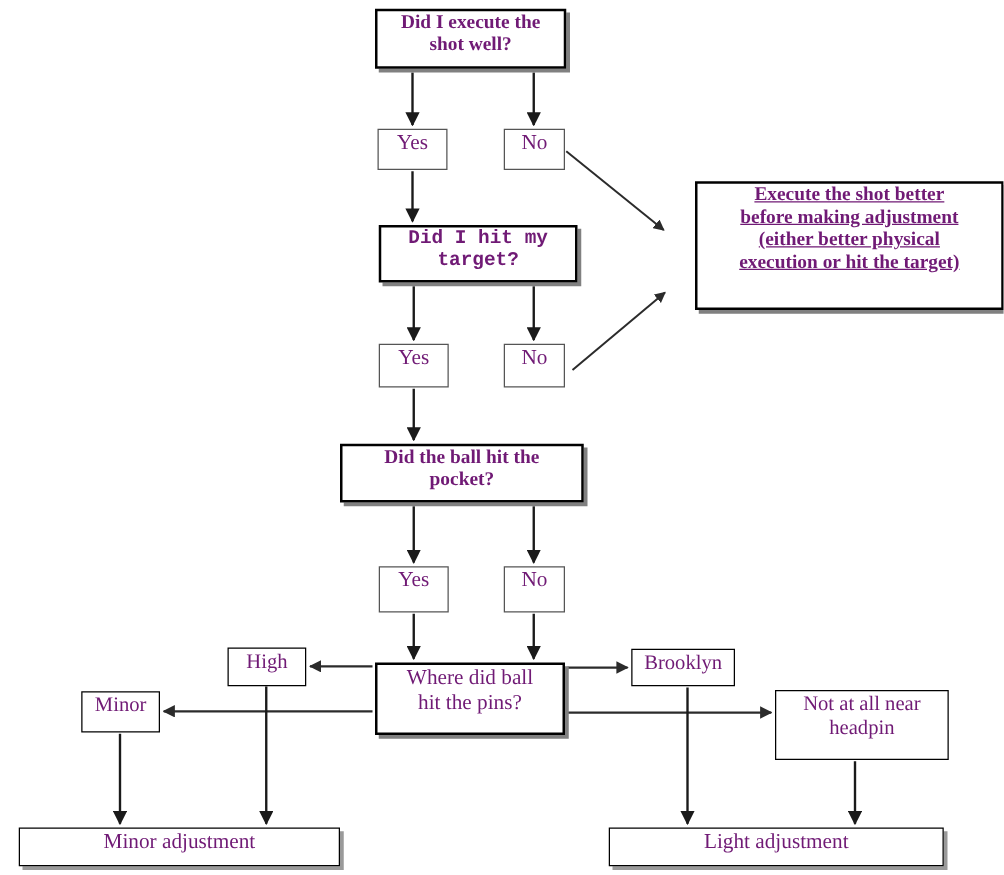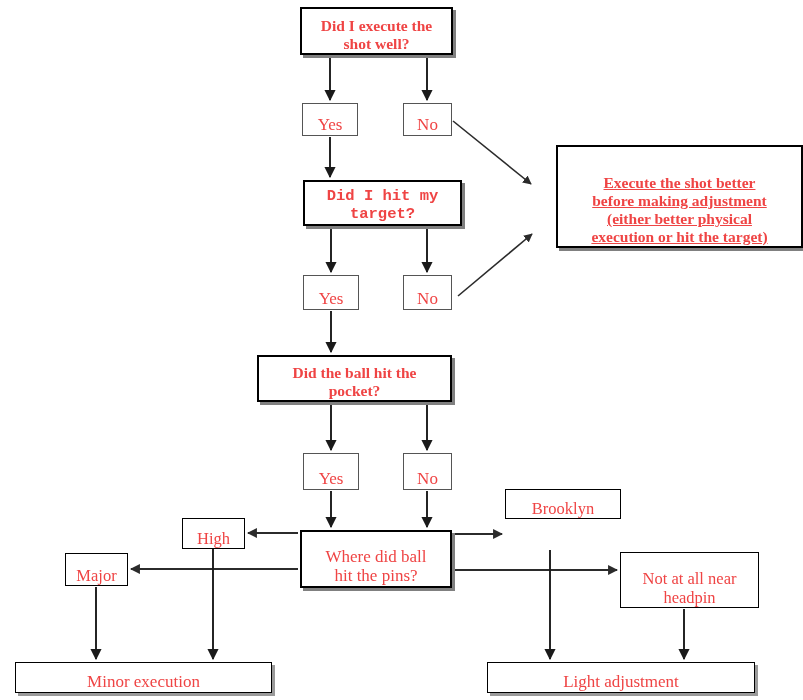--- a/index.html
+++ b/index.html
@@ -21,24 +21,24 @@
     top: 0;
     width: 803px;
     height: 700px;
     pointer-events: none;
   }
   .node {
     position: absolute;
     box-sizing: border-box;
     background: #ffffff;
     display: flex;
-    align-items: flex-end;
+    align-items: flex-start;
     justify-content: center;
     text-align: center;
-    color: #ef4444;
+    color: #701a75;
     line-height: 1.16;
     z-index: 2;
   }
   
   .node.heavy {
     border: 2px solid #000000;
     font-weight: bold;
     box-shadow: 3px 3px 0 0 #808080;
     font-size: 15.5px;
   }
@@ -126,45 +126,45 @@
       </div>
       <div class="node chip" style="left: 303px; top: 275px; width: 56px; height: 35px;">
         <span>Yes</span>
       </div>
       <div class="node chip" style="left: 403px; top: 275px; width: 49px; height: 35px;">
         <span>No</span>
       </div>
       <div class="node heavy" style="left: 556px; top: 145px; width: 247px; height: 103px; text-decoration: underline;">
         <span>Execute the shot better<br>before making adjustment<br>(either better physical<br>execution or hit the target)</span>
       </div>
-      <div class="node heavy" style="left: 257px; top: 355px; width: 195px; height: 47px;">
+      <div class="node heavy" style="left: 272px; top: 355px; width: 195px; height: 47px;">
         <span>Did the ball hit the<br>pocket?</span>
       </div>
       <div class="node chip" style="left: 303px; top: 453px; width: 56px; height: 37px;">
         <span>Yes</span>
       </div>
       <div class="node chip" style="left: 403px; top: 453px; width: 49px; height: 37px;">
         <span>No</span>
       </div>
       <div class="node plain-heavy" style="left: 300px; top: 530px; width: 152px; height: 58px;">
         <span>Where did ball<br>hit the pins?</span>
       </div>
       <div class="node light-box" style="left: 182px; top: 518px; width: 63px; height: 31px;">
         <span>High</span>
       </div>
       <div class="node light-box" style="left: 65px; top: 553px; width: 63px; height: 33px;">
-        <span>Major</span>
+        <span>Minor</span>
       </div>
-      <div class="node light-box" style="left: 505px; top: 489px; width: 116px; height: 30px;">
+      <div class="node light-box" style="left: 505px; top: 519px; width: 83px; height: 30px;">
         <span>Brooklyn</span>
       </div>
       <div class="node light-box" style="left: 620px; top: 552px; width: 139px; height: 56px;">
         <span>Not at all near<br>headpin</span>
       </div>
       <div class="node result" style="left: 15px; top: 662px; width: 257px; height: 31px;">
-        <span>Minor execution</span>
+        <span>Minor adjustment</span>
       </div>
       <div class="node result" style="left: 487px; top: 662px; width: 268px; height: 31px;">
         <span>Light adjustment</span>
       </div>
     </div>
 
 </div>
 
 </body></html>

